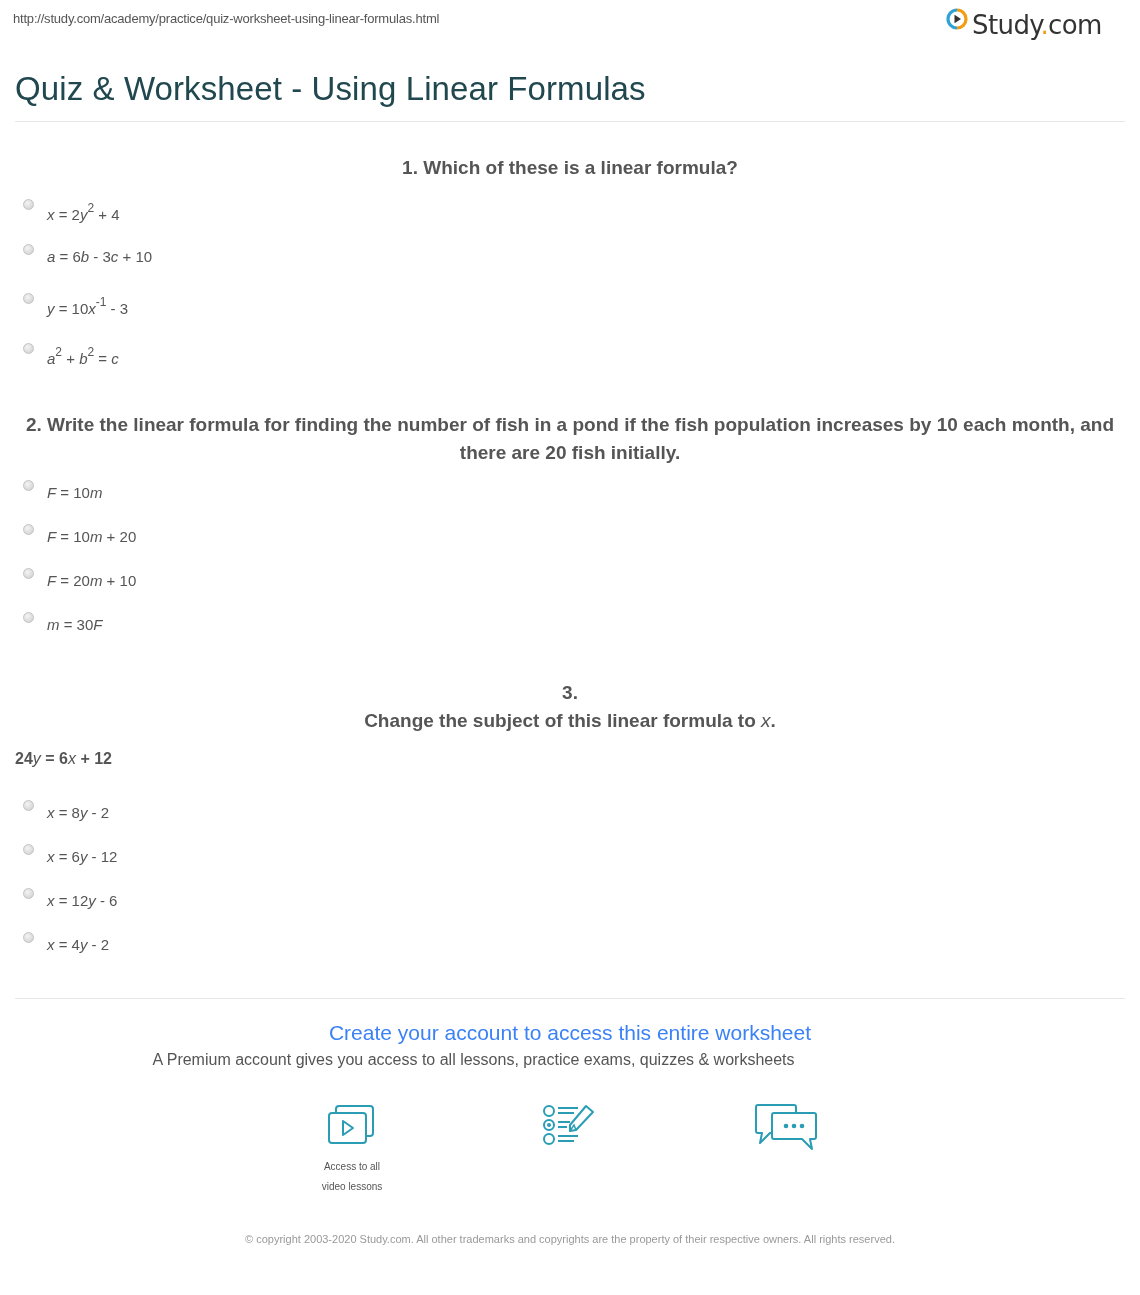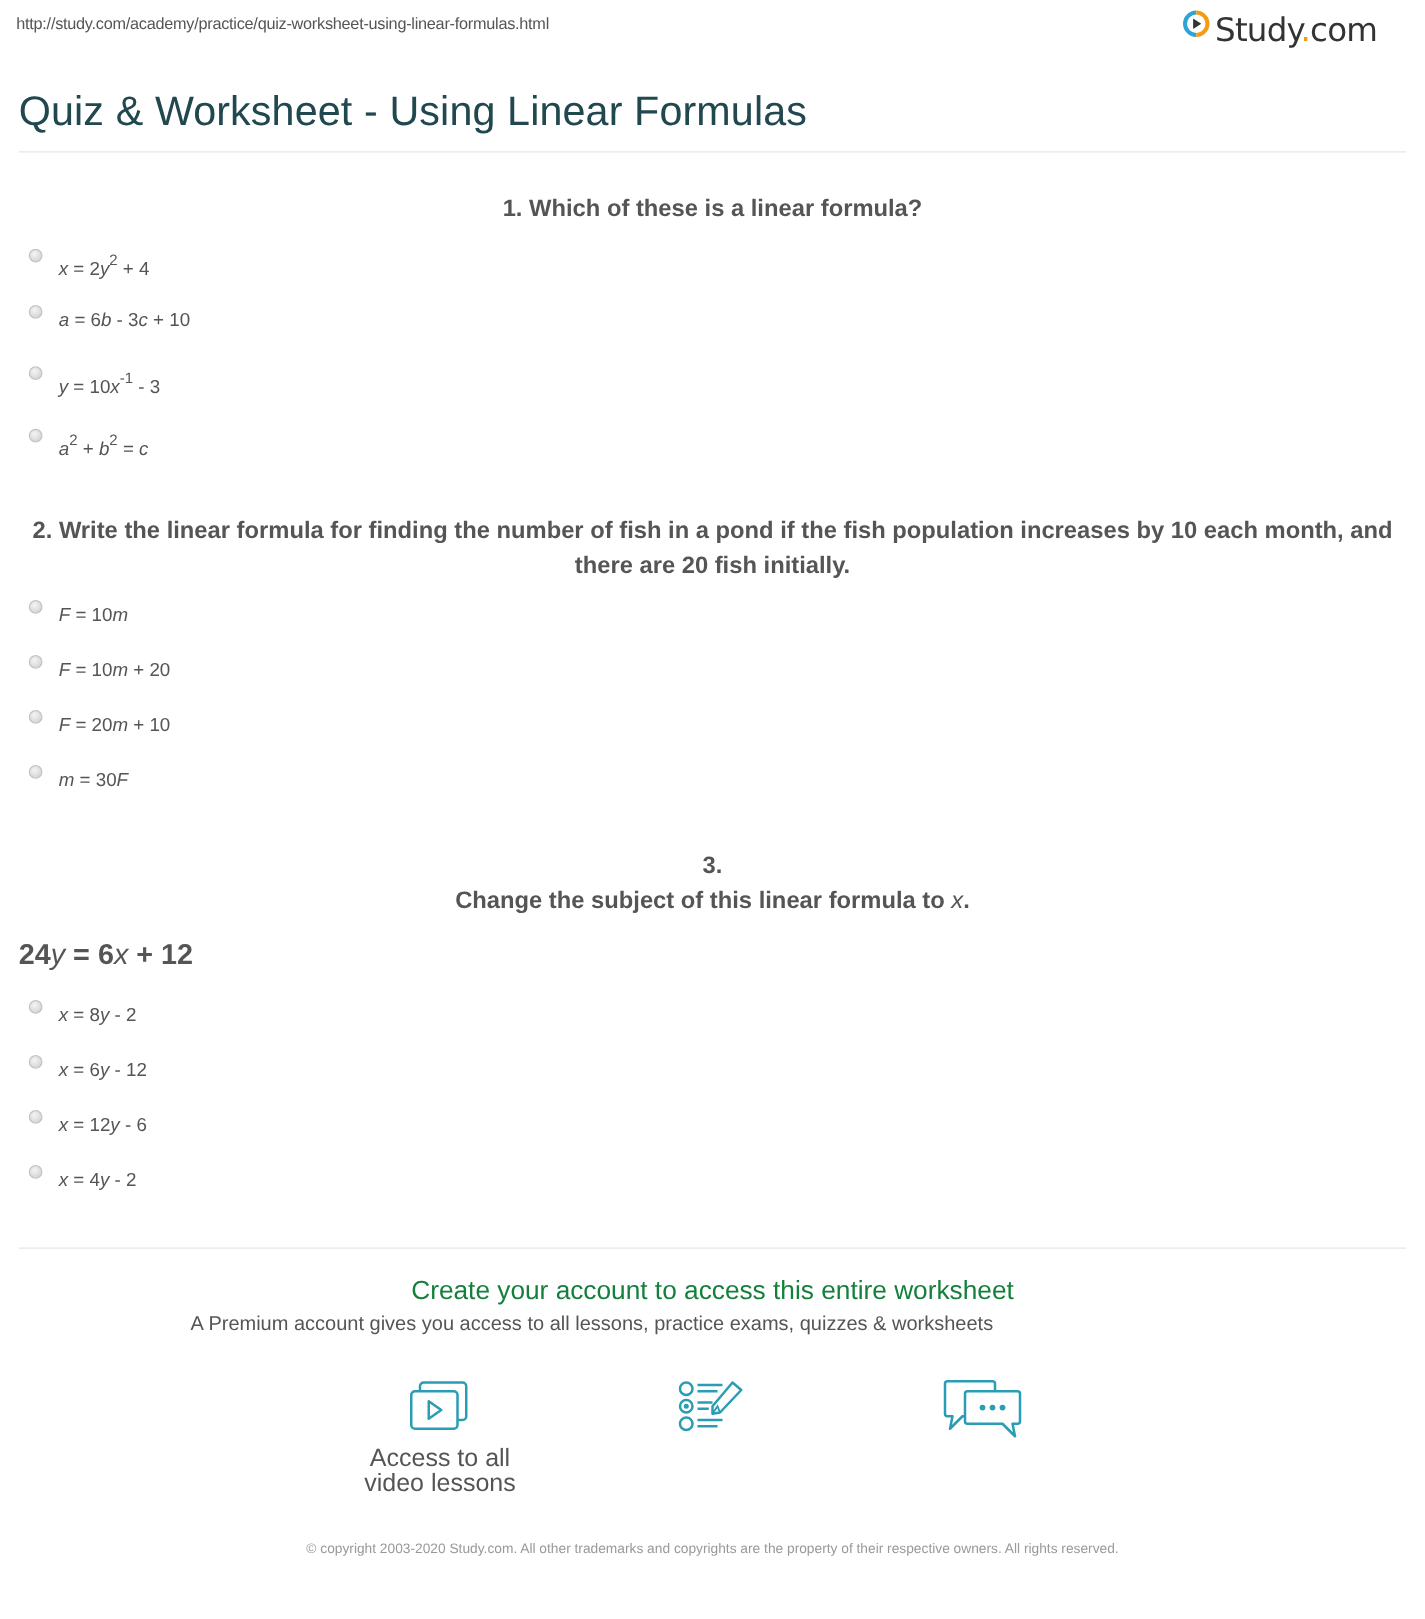--- a/index.html
+++ b/index.html
@@ -37,21 +37,21 @@
   }
   .question {
     position: absolute; left: 15px; width: 1110px;
     font-family: "Liberation Sans", sans-serif;
     font-weight: bold; font-size: 19px; color: #555; line-height: 28px; text-align: center;
   }
   .question i { font-weight: normal; }
   .formula-line {
     position: absolute; left: 15px;
     font-family: "Liberation Sans", sans-serif;
-    font-size: 23px; color: #555; font-weight: bold;
+    font-size: 16px; color: #555; font-weight: bold;
   }
   .formula-line i { font-weight: normal; }
   .option {
     position: absolute; left: 23px; height: 24px;
     display: flex; align-items: flex-start;
   }
   .radio {
     width: 11px; height: 11px; border-radius: 50%;
     background: radial-gradient(circle at 40% 35%, #f4f4f4 0%, #d8d8d8 70%, #c8c8c8 100%);
     border: 1px solid #c4c4c4;
@@ -59,35 +59,35 @@
   }
   .opt-text {
     font-family: "Liberation Sans", sans-serif;
     font-size: 15px; color: #555;
   }
   .opt-text sup { font-size: 12px; position: relative; top: -2px; }
 
   .cta-title {
     position: absolute; left: 0; width: 1140px; top: 1021px; text-align: center;
     font-family: "Liberation Sans", sans-serif;
-    font-size: 21px; color: #15803d; font-weight: normal;
+    font-size: 21px; color: #3b82f6; font-weight: normal;
   }
   .cta-sub {
     position: absolute; left: 0; width: 947px; top: 1051px; text-align: center;
     font-family: "Liberation Sans", sans-serif;
     font-size: 16px; color: #555;
   }
   .feature {
     position: absolute; top: 1103px; width: 180px; text-align: center;
   }
   .feature svg { display: block; margin: 0 auto; }
   .feature-label {
     margin-top: 10px;
     font-family: "Liberation Sans", sans-serif;
-    font-size: 20px; color: #555; line-height: 20px;
+    font-size: 10px; color: #555; line-height: 20px;
   }
   .copyright {
     position: absolute; left: 215px; width: 710px; top: 1231px; text-align: center;
     font-family: "Liberation Sans", sans-serif;
     font-size: 11px; color: #999; line-height: 17px;
   }
 </style>
 </head>
 <body>
 

